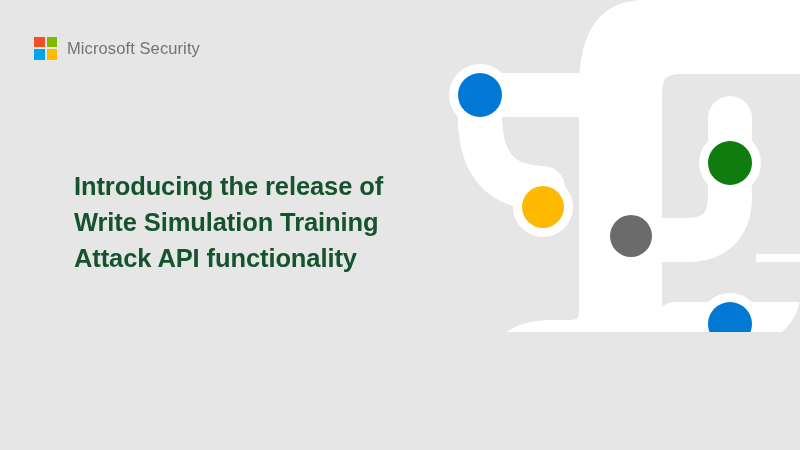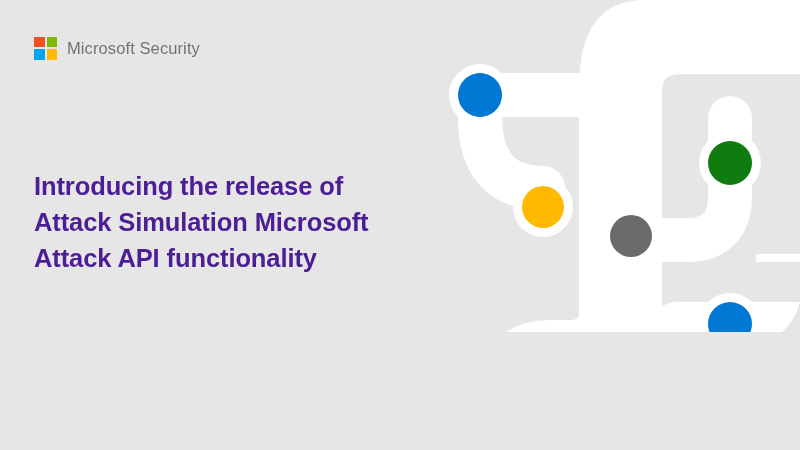--- a/index.html
+++ b/index.html
@@ -81,23 +81,23 @@
   <div class="brand">
     <div class="ms-logo">
       <span style="background:#f25022"></span>
       <span style="background:#7fba00"></span>
       <span style="background:#00a4ef"></span>
       <span style="background:#ffb900"></span>
     </div>
     <div class="brand-name" style="color: rgb(115, 115, 115);">Microsoft Security</div>
   </div>
 
-  <h1 class="headline" style="color: #4c1d95;">
+  <h1 class="headline" style="color: #14532d; margin-left: 40px;">
     <span class="line">Introducing the release of</span>
-    <span class="line">Attack Simulation Microsoft</span>
+    <span class="line">Write Simulation Training</span>
     <span class="line">Attack API functionality</span>
   </h1>
 
   <div class="artwork">
     <svg viewBox="0 0 360 450" width="360" height="450" xmlns="http://www.w3.org/2000/svg">
 
       <g fill="none" stroke="#ffffff" stroke-width="44" stroke-linecap="round" stroke-linejoin="round">
 
         <path d="M 372 52 L 242 52 Q 200 52 200 94 L 200 240"></path>
 

